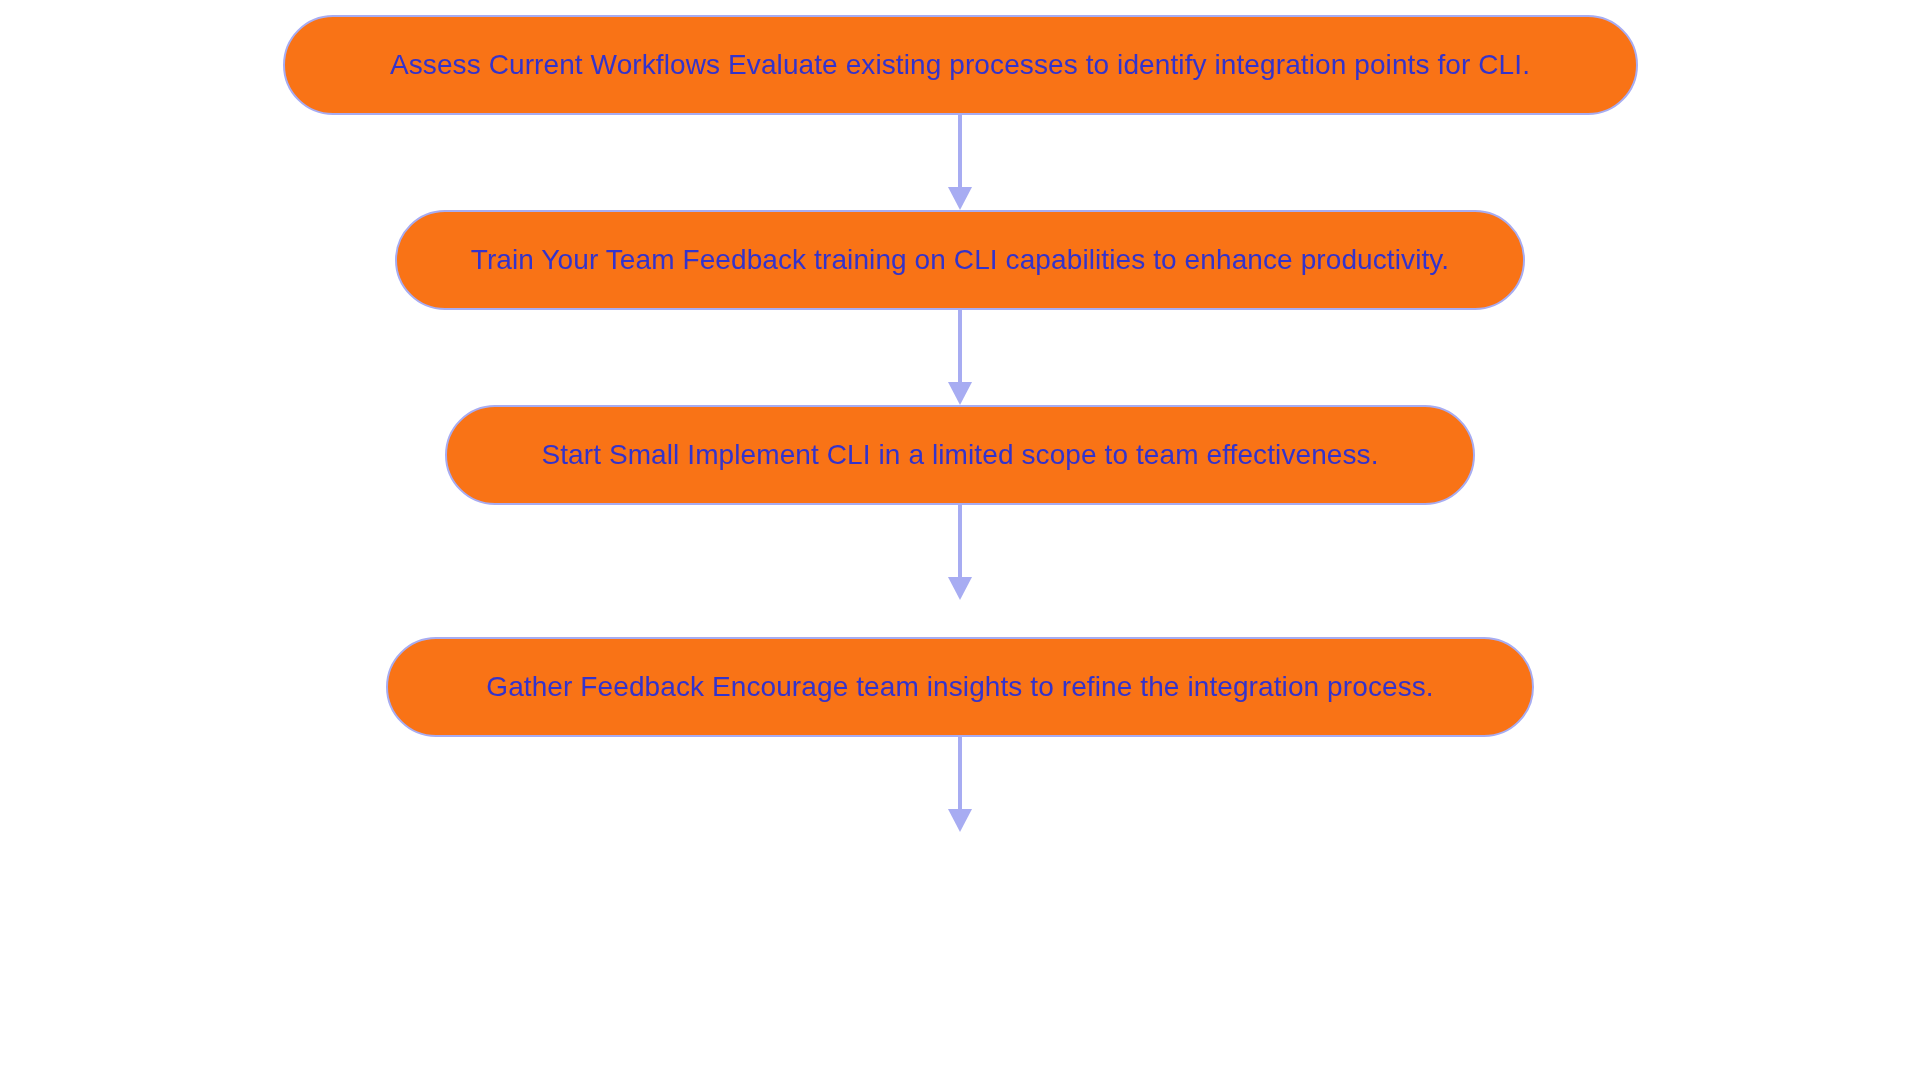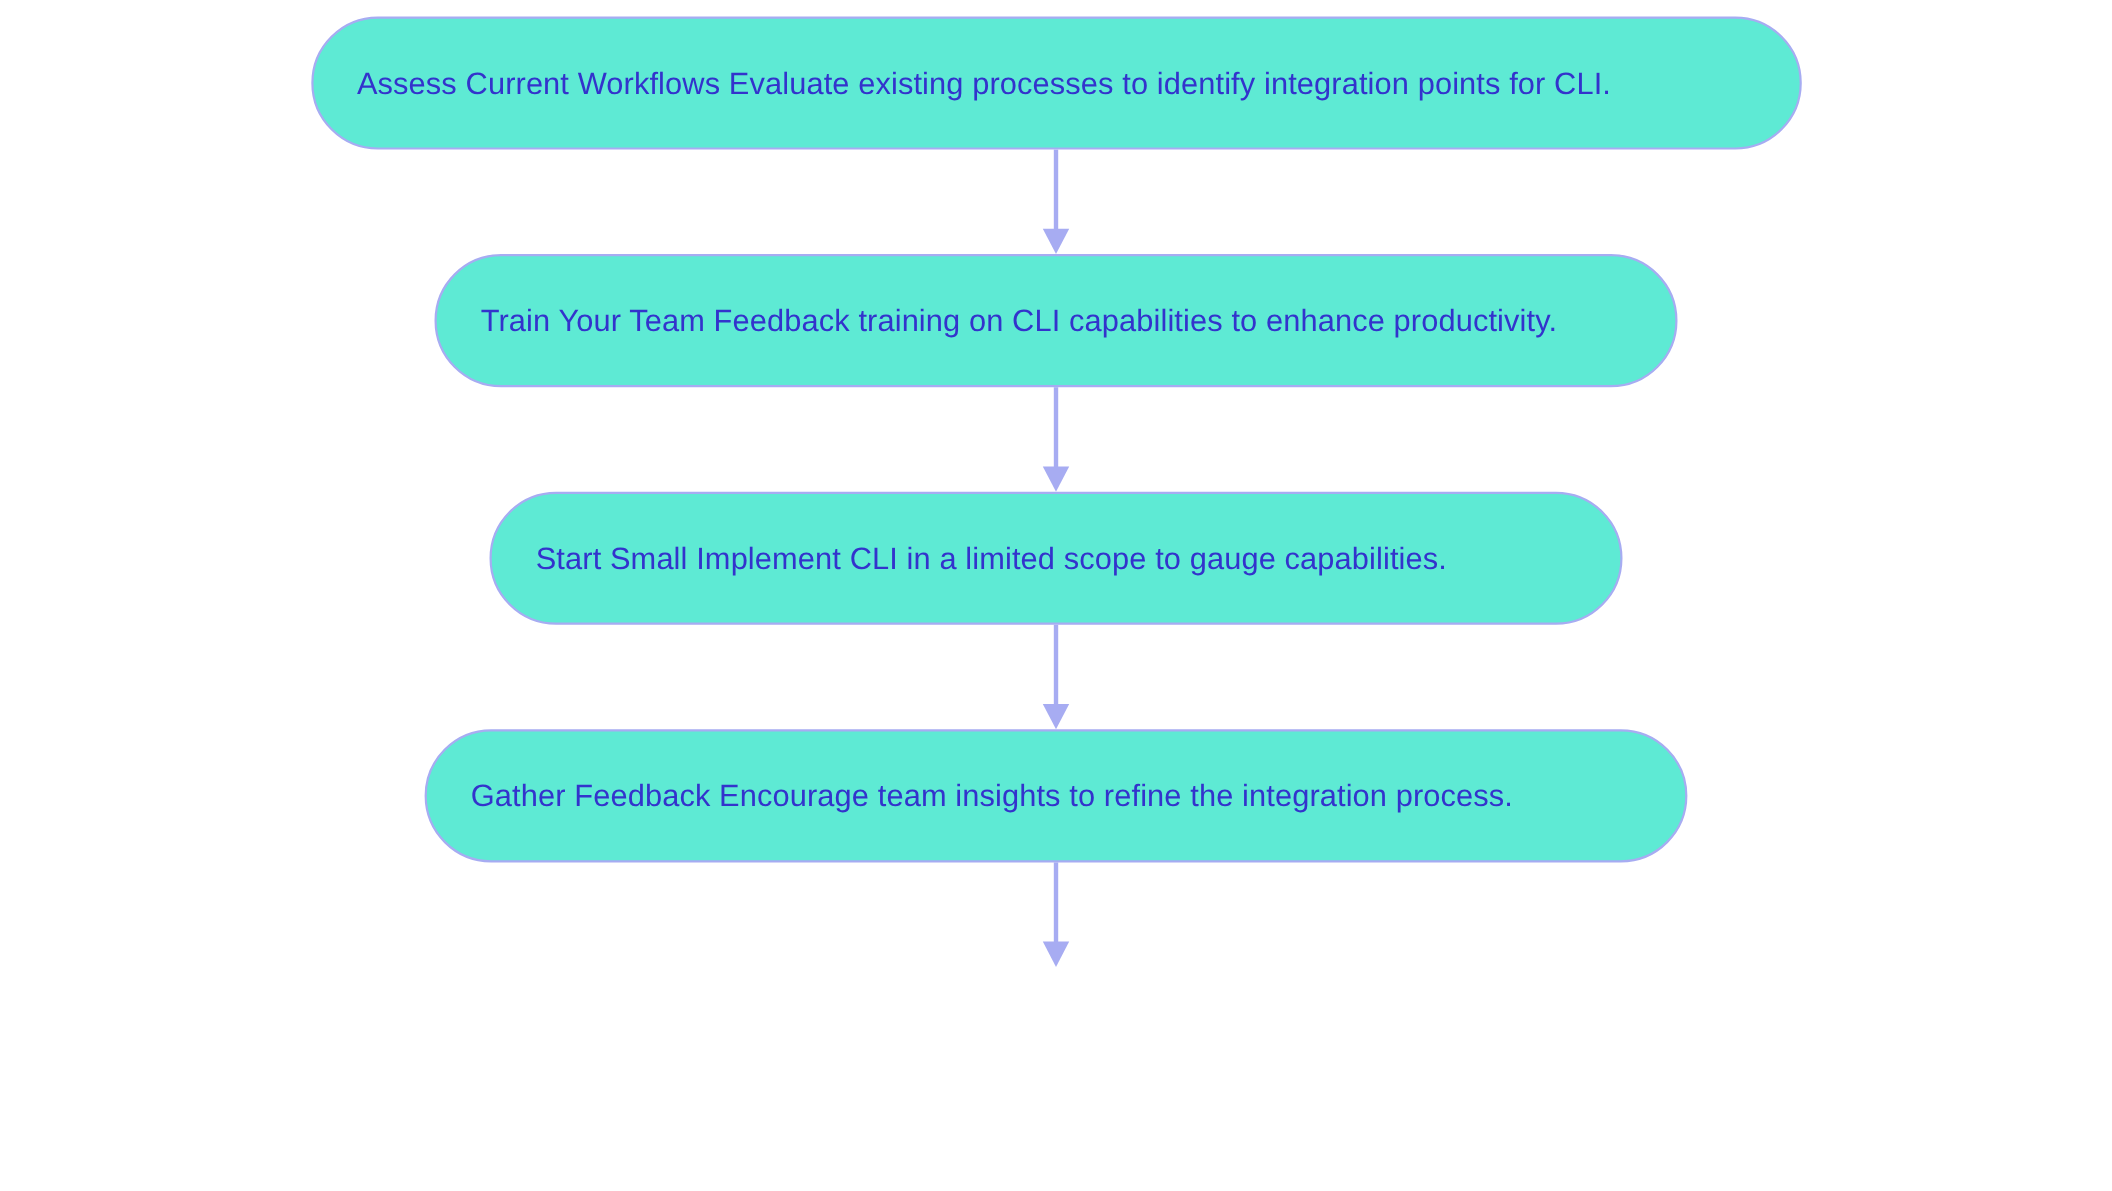--- a/index.html
+++ b/index.html
@@ -22,45 +22,46 @@
     display: flex;
     flex-direction: column;
     align-items: center;
     justify-content: flex-start;
     box-sizing: border-box;
     padding-top: 15px;
   }
 
   .node {
     box-sizing: border-box;
-    height: 121px;
-    background: #5eead4;
+    height: 100px;
+    background: #f97316;
     border: 2px solid #a7acf2;
     border-radius: 61px;
     display: flex;
     align-items: center;
+    justify-content: center;
     text-align: center;
     padding: 0 40px;
     flex: none;
   }
 
   .node-label {
     color: #3333cc;
     font-size: 28px;
     font-family: "Liberation Sans", sans-serif;
     font-weight: 400;
     line-height: 1.2;
     letter-spacing: 0.1px;
     white-space: nowrap;
   }
 
   .node-1 { width: 1355px; }
   .node-2 { width: 1130px; }
   .node-3 { width: 1030px; }
-  .node-4 { width: 1148px; }
+  .node-4 { width: 1148px; margin-top: 37px; }
   .node-5 { width: 1160px; }
 
   .connector {
     width: 40px;
     height: 95px;
     flex: none;
     display: block;
   }
 
   .connector svg {
@@ -91,21 +92,21 @@
   </div>
 
   <div class="connector">
     <svg viewBox="0 0 40 95" xmlns="http://www.w3.org/2000/svg" aria-hidden="true">
       <line x1="20" y1="0" x2="20" y2="74" stroke="#a7acf2" stroke-width="4"></line>
       <polygon points="8,72 32,72 20,95" fill="#a7acf2"></polygon>
     </svg>
   </div>
 
   <div class="node node-3">
-    <span class="node-label">Start Small Implement CLI in a limited scope to gauge capabilities.</span>
+    <span class="node-label">Start Small Implement CLI in a limited scope to team effectiveness.</span>
   </div>
 
   <div class="connector">
     <svg viewBox="0 0 40 95" xmlns="http://www.w3.org/2000/svg" aria-hidden="true">
       <line x1="20" y1="0" x2="20" y2="74" stroke="#a7acf2" stroke-width="4"></line>
       <polygon points="8,72 32,72 20,95" fill="#a7acf2"></polygon>
     </svg>
   </div>
 
   <div class="node node-4">

